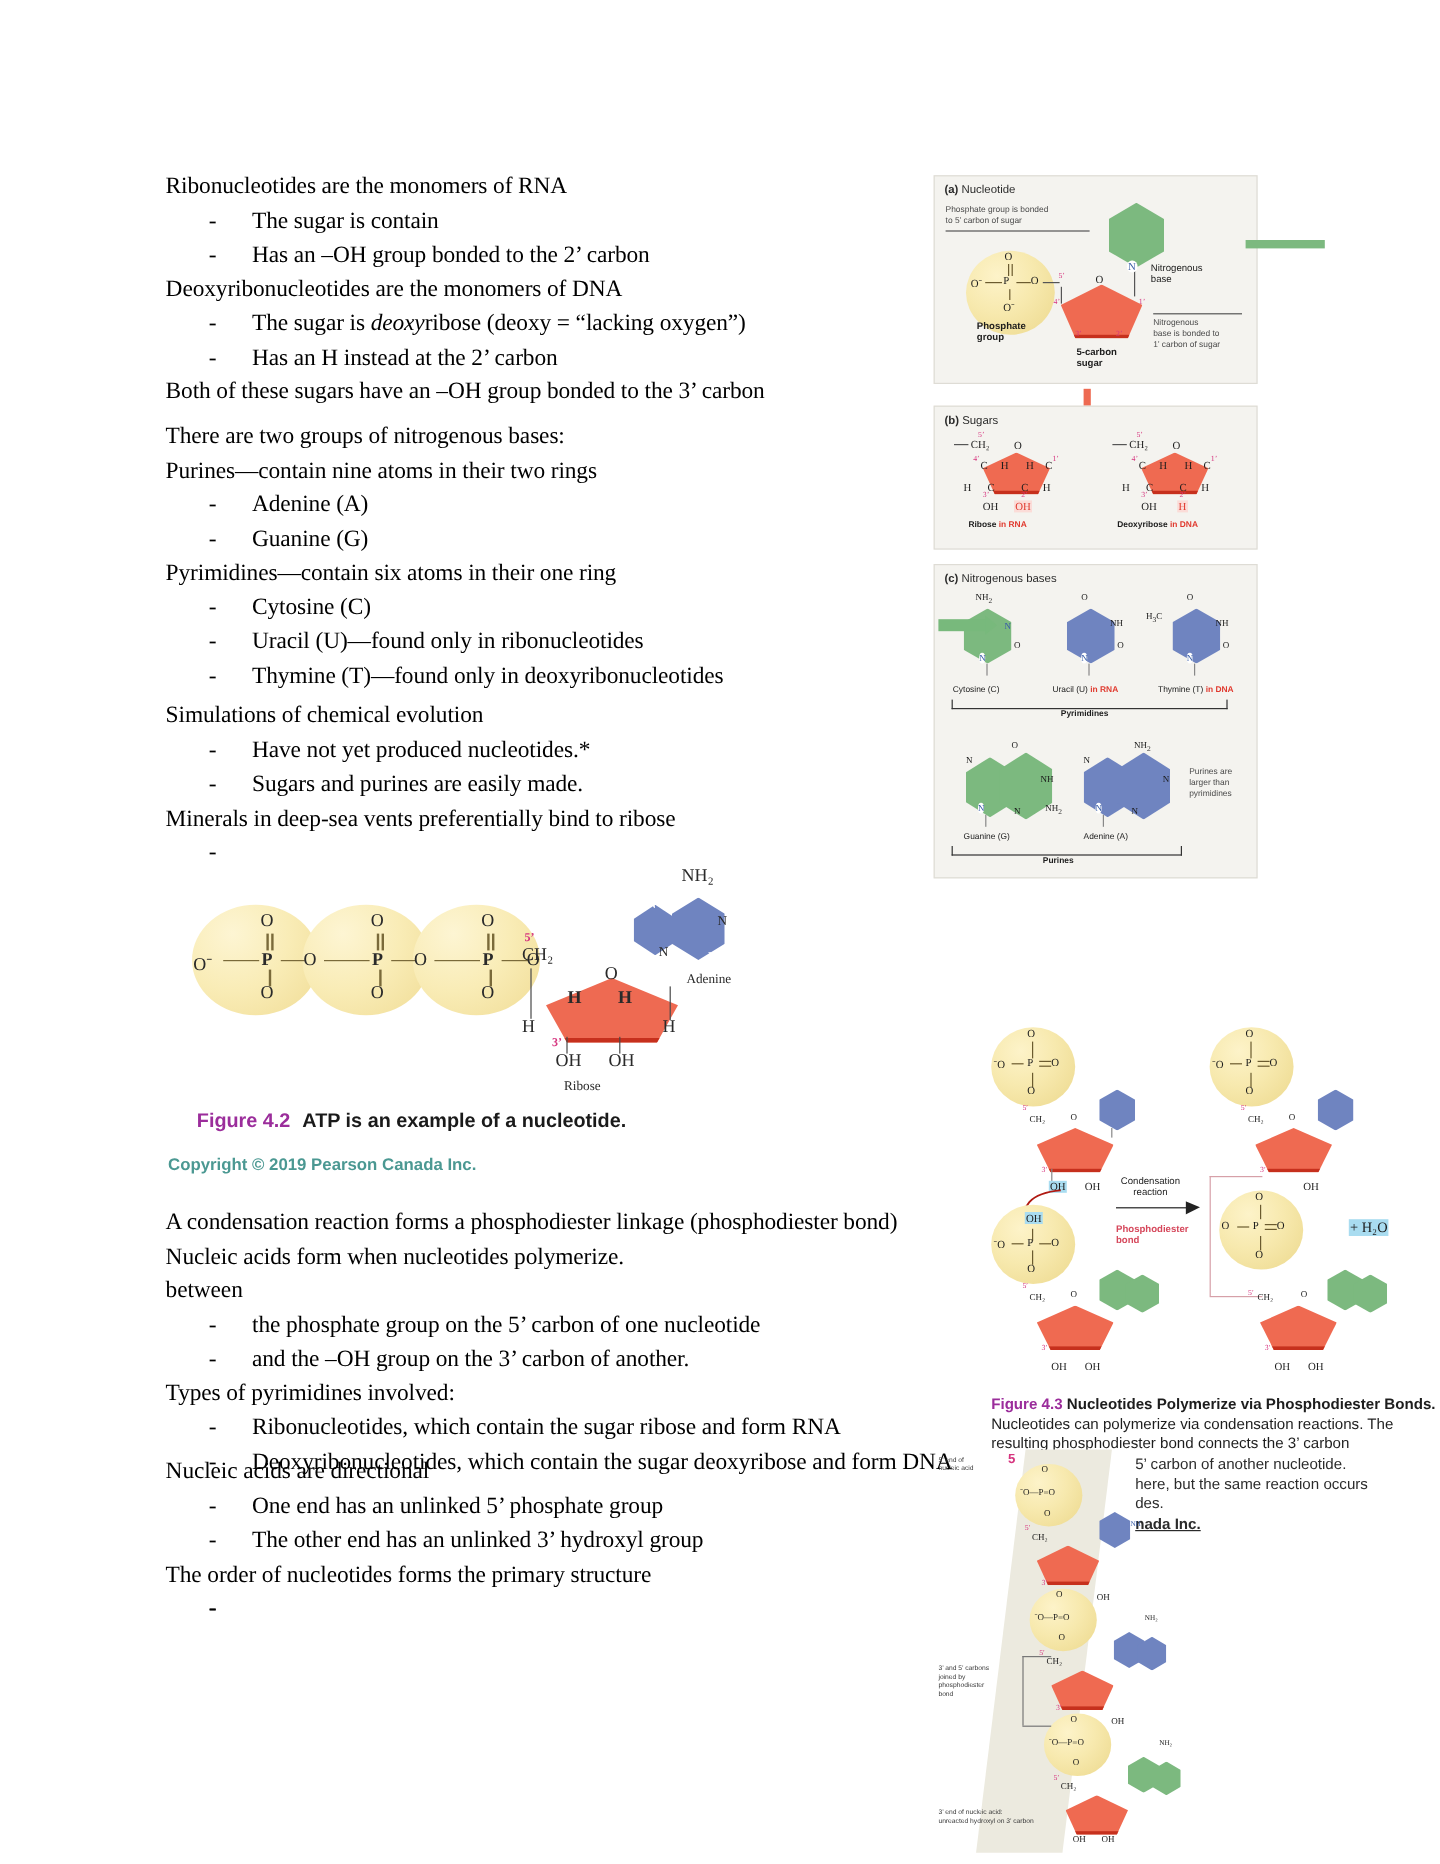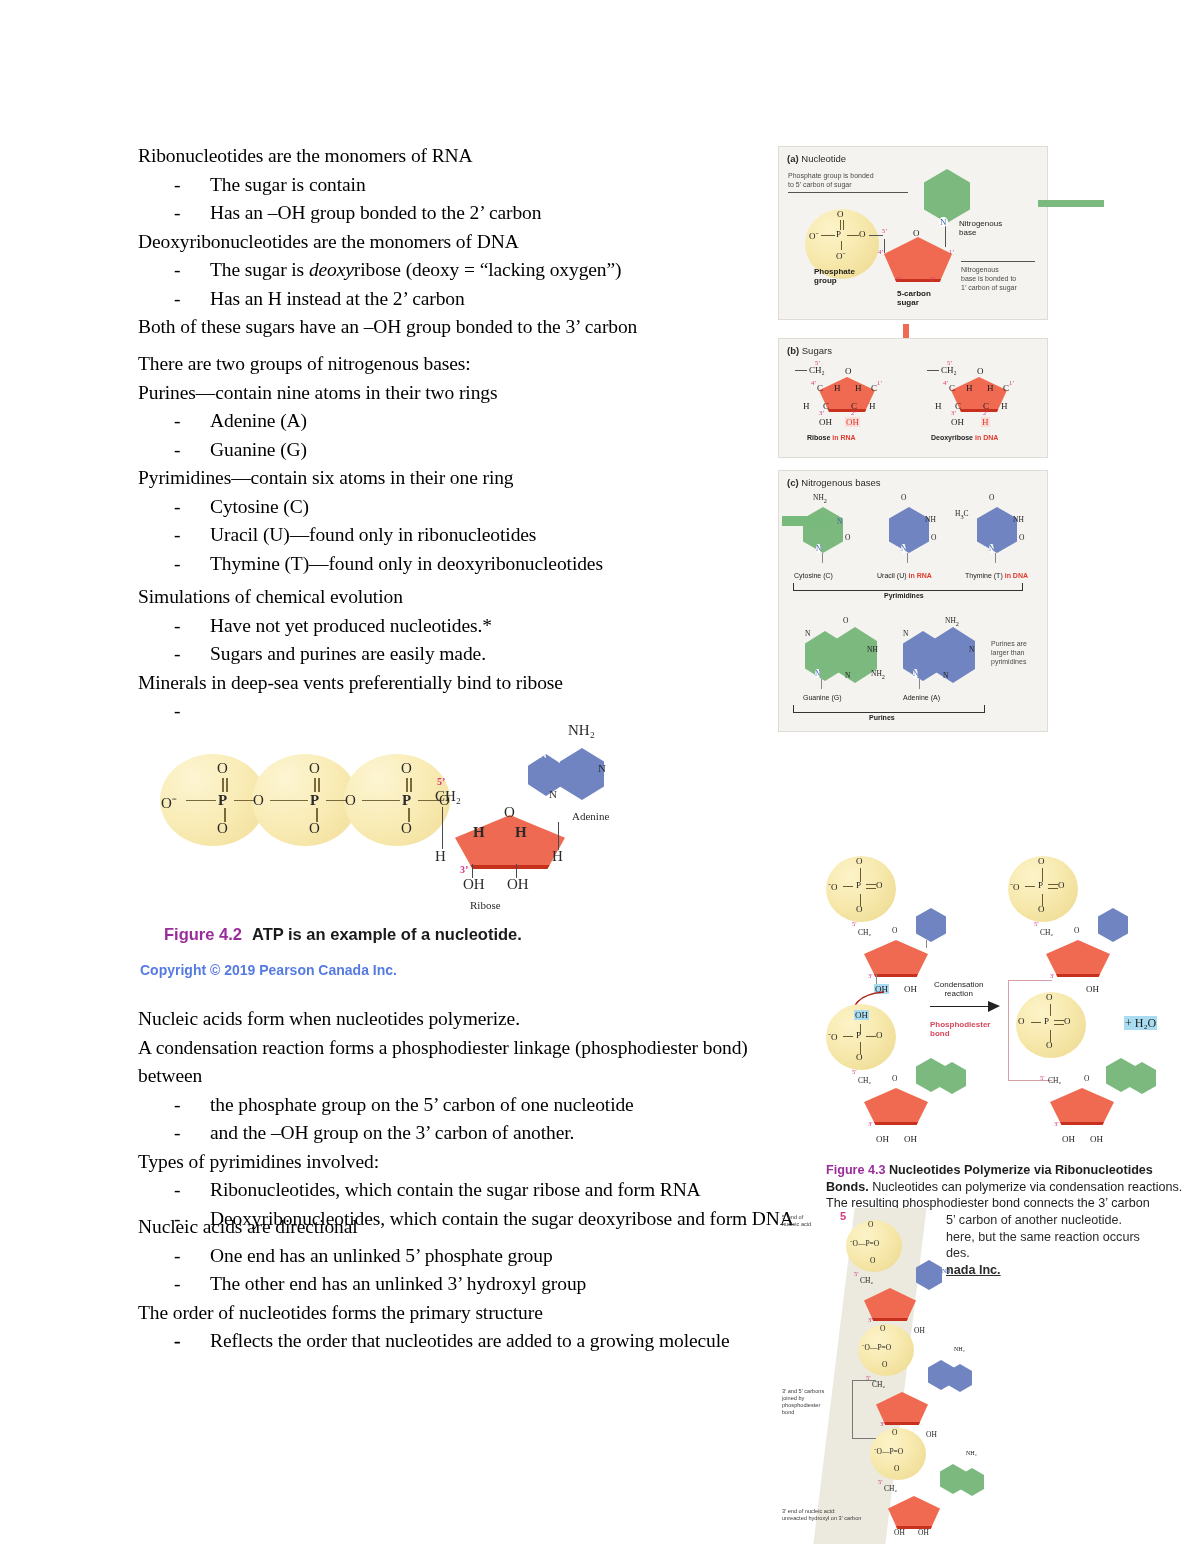--- a/index.html
+++ b/index.html
@@ -59,21 +59,21 @@
   }
   .fig42cap .num { color: #9b2d9b; }
   .fig42cap .ttl { color: #1a1a1a; margin-left: 10px; }
   .copyright {
     position: absolute;
     left: 140px;
     top: 962px;
     font-family: "Liberation Sans", sans-serif;
     font-size: 14px;
     font-weight: bold;
-    color: #1d4ed8;
+    color: #0f766e;
     opacity: .75;
     white-space: nowrap;
   }
 
   
   .panel {
     position: absolute;
     background: #f4f3ef;
     border: 1px solid #dedcd5;
   }
@@ -345,37 +345,37 @@
     <div class="atptxt small" style="left:430px; top:80px; color:#fff;">N</div>
     <div class="atptxt small" style="left:412px; top:98px;">Adenine</div>
   </div>
 
   <div class="fig42cap">
     <span class="num">Figure 4.2</span><span class="ttl">ATP is an example of a nucleotide.</span>
   </div>
   <div class="copyright">Copyright © 2019 Pearson Canada Inc.</div>
 
   <div class="block4">
+    <div class="tline">A condensation reaction forms a phosphodiester linkage (phosphodiester bond)</div>
     <div class="tline">Nucleic acids form when nucleotides polymerize.</div>
-    <div class="tline">A condensation reaction forms a phosphodiester linkage (phosphodiester bond)</div>
     <div class="tline">between</div>
     <div class="tline bullet"><span class="dash">-</span><span class="btxt">the phosphate group on the 5’ carbon of one nucleotide</span></div>
     <div class="tline bullet"><span class="dash">-</span><span class="btxt">and the –OH group on the 3’ carbon of another.</span></div>
     <div class="tline">Types of pyrimidines involved:</div>
     <div class="tline bullet"><span class="dash">-</span><span class="btxt">Ribonucleotides, which contain the sugar ribose and form RNA</span></div>
     <div class="tline bullet"><span class="dash">-</span><span class="btxt">Deoxyribonucleotides, which contain the sugar deoxyribose and form DNA</span></div>
   </div>
 
   <div class="block5">
     <div class="tline">Nucleic acids are directional</div>
     <div class="tline bullet"><span class="dash">-</span><span class="btxt">One end has an unlinked 5’ phosphate group</span></div>
     <div class="tline bullet"><span class="dash">-</span><span class="btxt">The other end has an unlinked 3’ hydroxyl group</span></div>
     <div class="tline">The order of nucleotides forms the primary structure</div>
     <div class="tline bullet"><span class="dash">-</span></div>
-    <div class="tline bullet"><span class="dash">-</span><span class="btxt">Reflects the order that nucleotides are added to a growing molecule</span></div>
+    <div class="tline bullet"><span class="dash">-</span></div>
   </div>
 
   <div class="panel" style="left:778px; top:146px; width:268px; height:172px;">
     <div class="panel-label">
       <span>(a)</span>
       <span class="lbl-reg">Nucleotide</span>
     </div>
     <div class="micro" style="left:9px; top:24px; white-space:pre;">Phosphate group is bonded
 to 5’ carbon of sugar</div>
     <div class="bline" style="left:9px; top:45px; width:120px; height:0.8px;"></div>
@@ -632,21 +632,21 @@
     <div class="hexg" style="left:310px; top:210px; width:28px; height:32px;"></div>
     <div class="chem pink" style="left:236px; top:268px;">3′</div>
     <div class="chem" style="left:244px; top:282px;">OH</div>
     <div class="chem" style="left:272px; top:282px;">OH</div>
 
     <div class="chem" style="left:306px; top:164px; font-size:12px;"><span class="hl-teal">+ H₂O</span></div>
   </div>
 
   <div class="fig43cap">
     <span class="num">Figure 4.3</span>
-    <b>Nucleotides Polymerize via Ribonucleotides</b>
+    <b>Nucleotides Polymerize via Phosphodiester</b>
     <b>Bonds.</b>
     <span>Nucleotides can polymerize via condensation reactions. The resulting phosphodiester bond connects the 3’ carbon</span>
   </div>
   <div class="cap-tail">
     <div>5’ carbon of another nucleotide.</div>
     <div>here, but the same reaction occurs</div>
     <div>des.</div>
   </div>
   <div class="cap-credit">nada Inc.</div>
 

